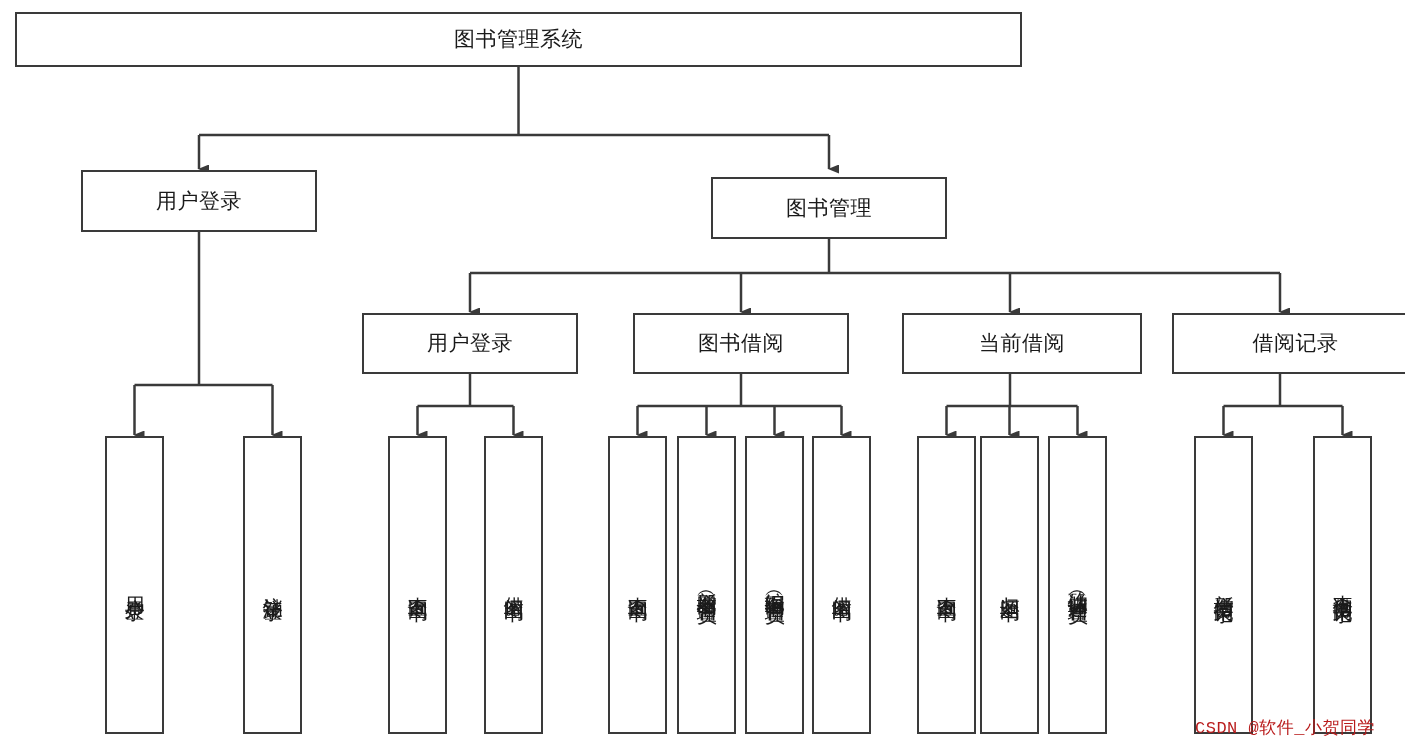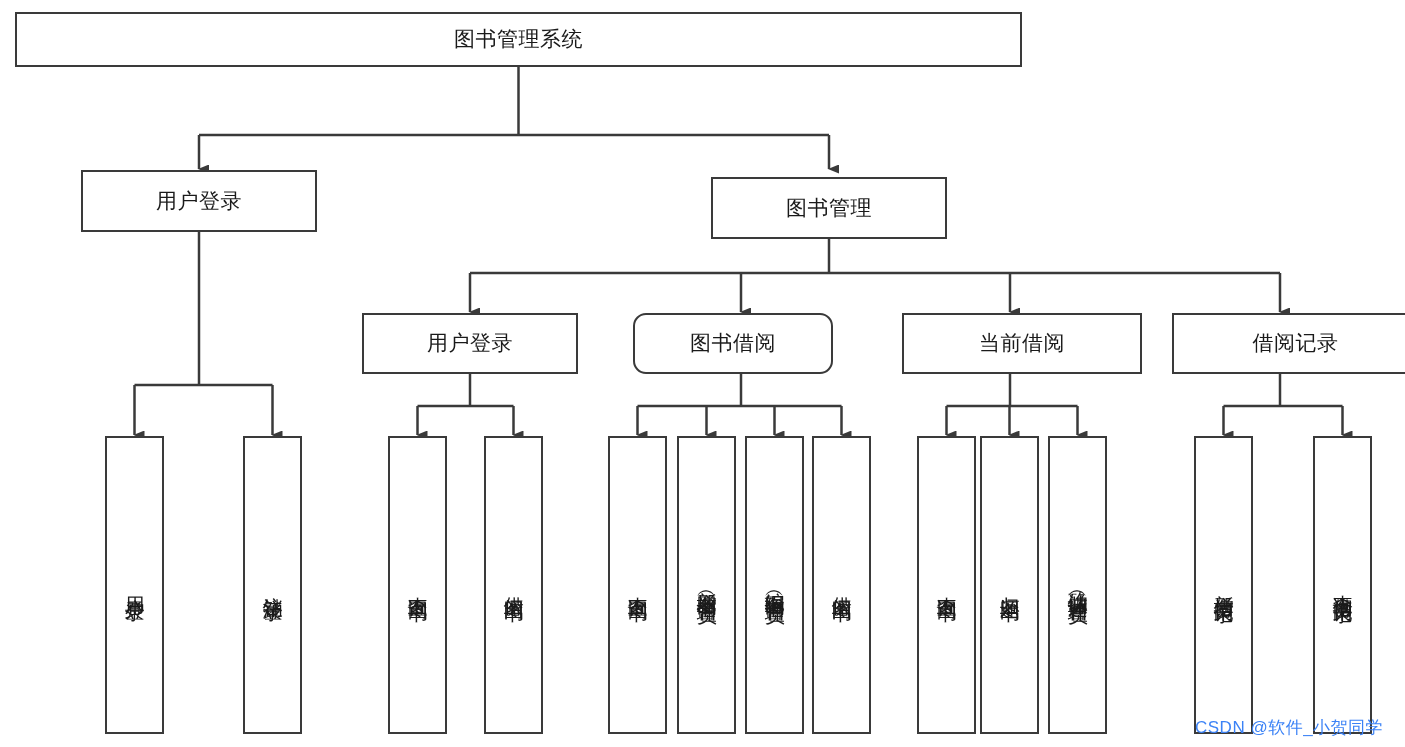--- a/index.html
+++ b/index.html
@@ -49,23 +49,23 @@
     writing-mode: vertical-rl;
     text-orientation: upright;
     line-height: 1.28;
     letter-spacing: 2px;
     white-space: nowrap;
     text-align: center;
   }
   .watermark {
     position: absolute;
     font-size: 17px;
-    color: #3b82f6;
+    color: #b91c1c;
     white-space: nowrap;
-    font-family: Liberation Sans, sans-serif;
+    font-family: Liberation Mono, monospace;
     letter-spacing: 0.5px;
   }
 </style>
 </head>
 <body>
 
 <div id="diagram-root">
 
   <svg id="tree-svg" viewBox="0 0 1405 747">
     <defs>
@@ -116,21 +116,21 @@
       </div>
       <div class="node-box" style="left: 81px; top: 170px; width: 236px; height: 62px;">
         <span class="node-label-h">用户登录</span>
       </div>
       <div class="node-box" style="left: 711px; top: 170px; width: 236px; height: 62px; margin-top: 7px;">
         <span class="node-label-h">图书管理</span>
       </div>
       <div class="node-box" style="left: 362px; top: 313px; width: 216px; height: 61px;">
         <span class="node-label-h">用户登录</span>
       </div>
-      <div class="node-box" style="left: 633px; top: 313px; width: 200px; height: 61px; border-radius: 13px;">
+      <div class="node-box" style="left: 633px; top: 313px; width: 216px; height: 61px;">
         <span class="node-label-h">图书借阅</span>
       </div>
       <div class="node-box" style="left: 902px; top: 313px; width: 240px; height: 61px;">
         <span class="node-label-h">当前借阅</span>
       </div>
       <div class="node-box" style="left: 1172px; top: 313px; width: 247px; height: 61px;">
         <span class="node-label-h">借阅记录</span>
       </div>
       <div class="node-box" style="left: 105px; top: 436px; width: 59px; height: 298px;">
         <span class="node-label-v">用户登录</span>

